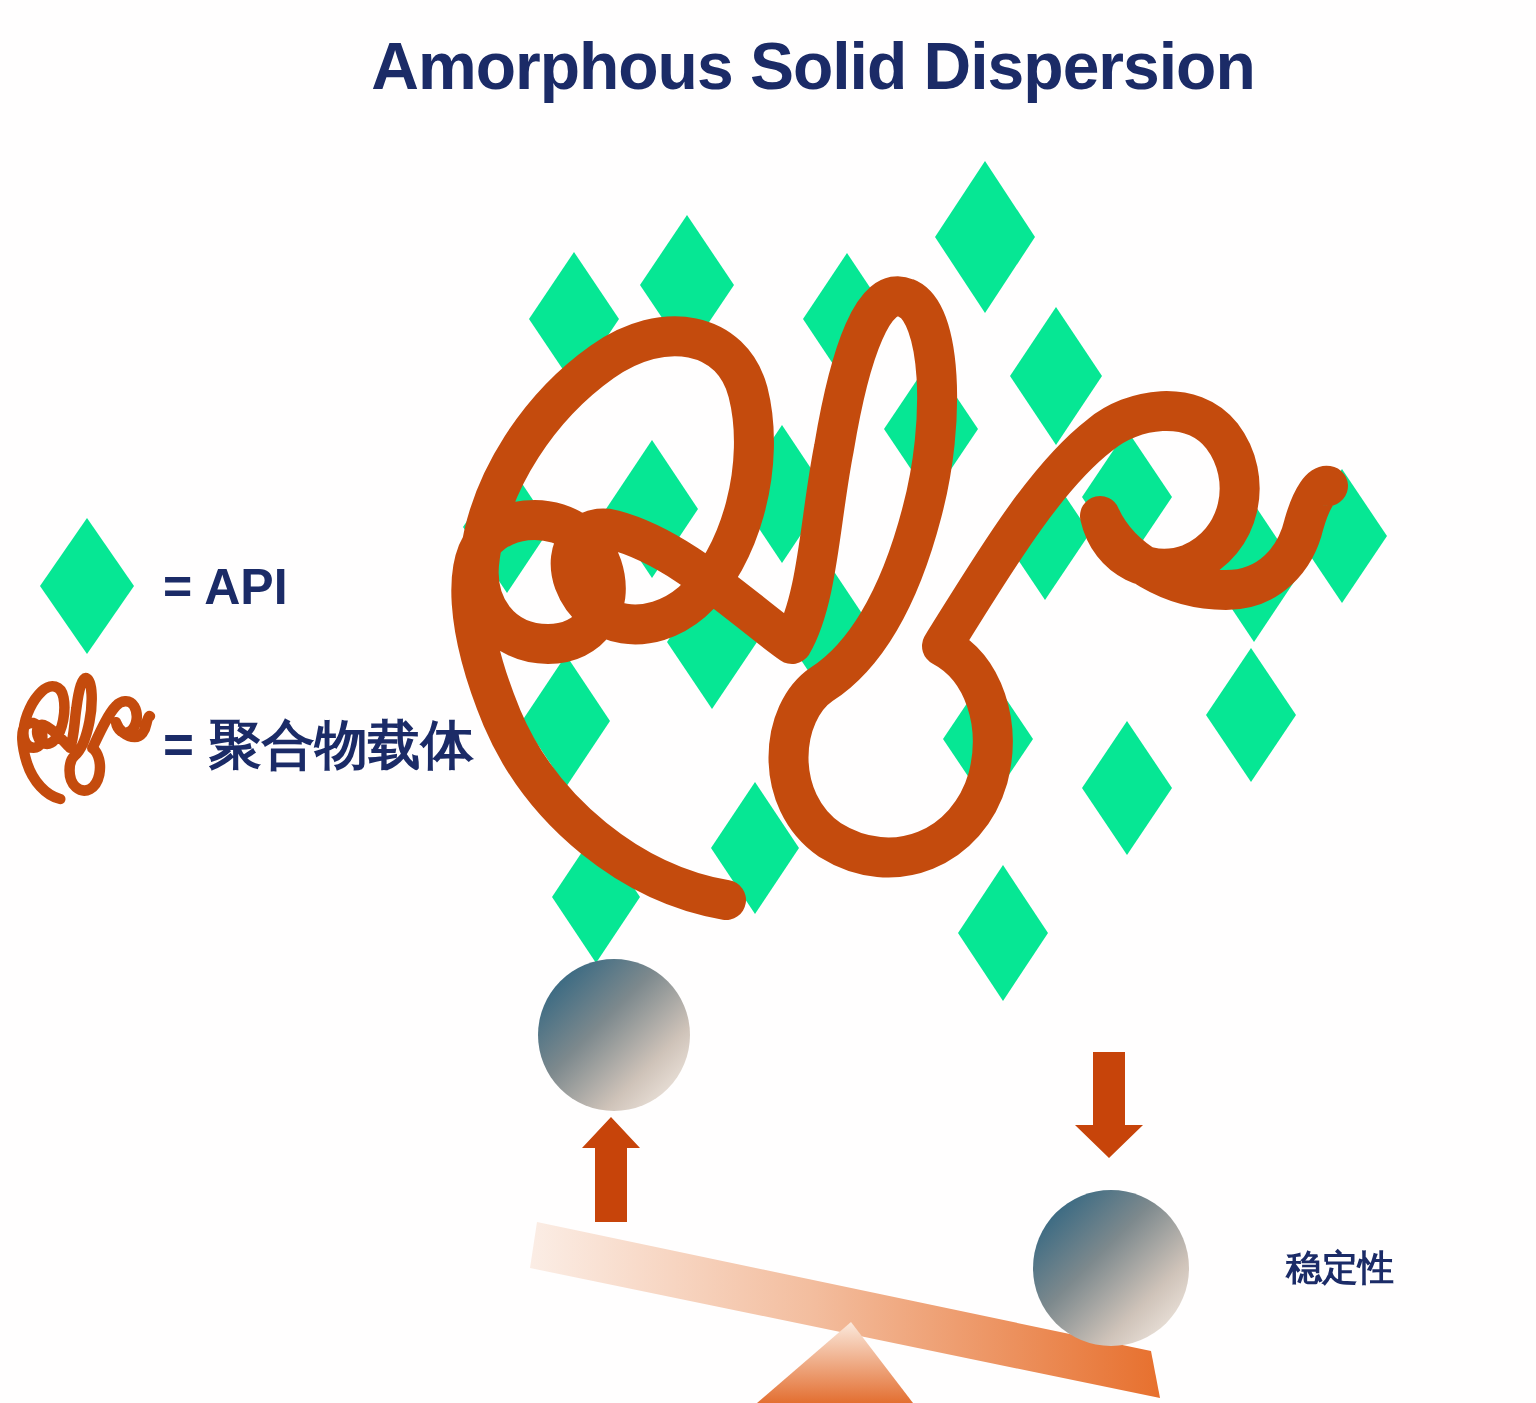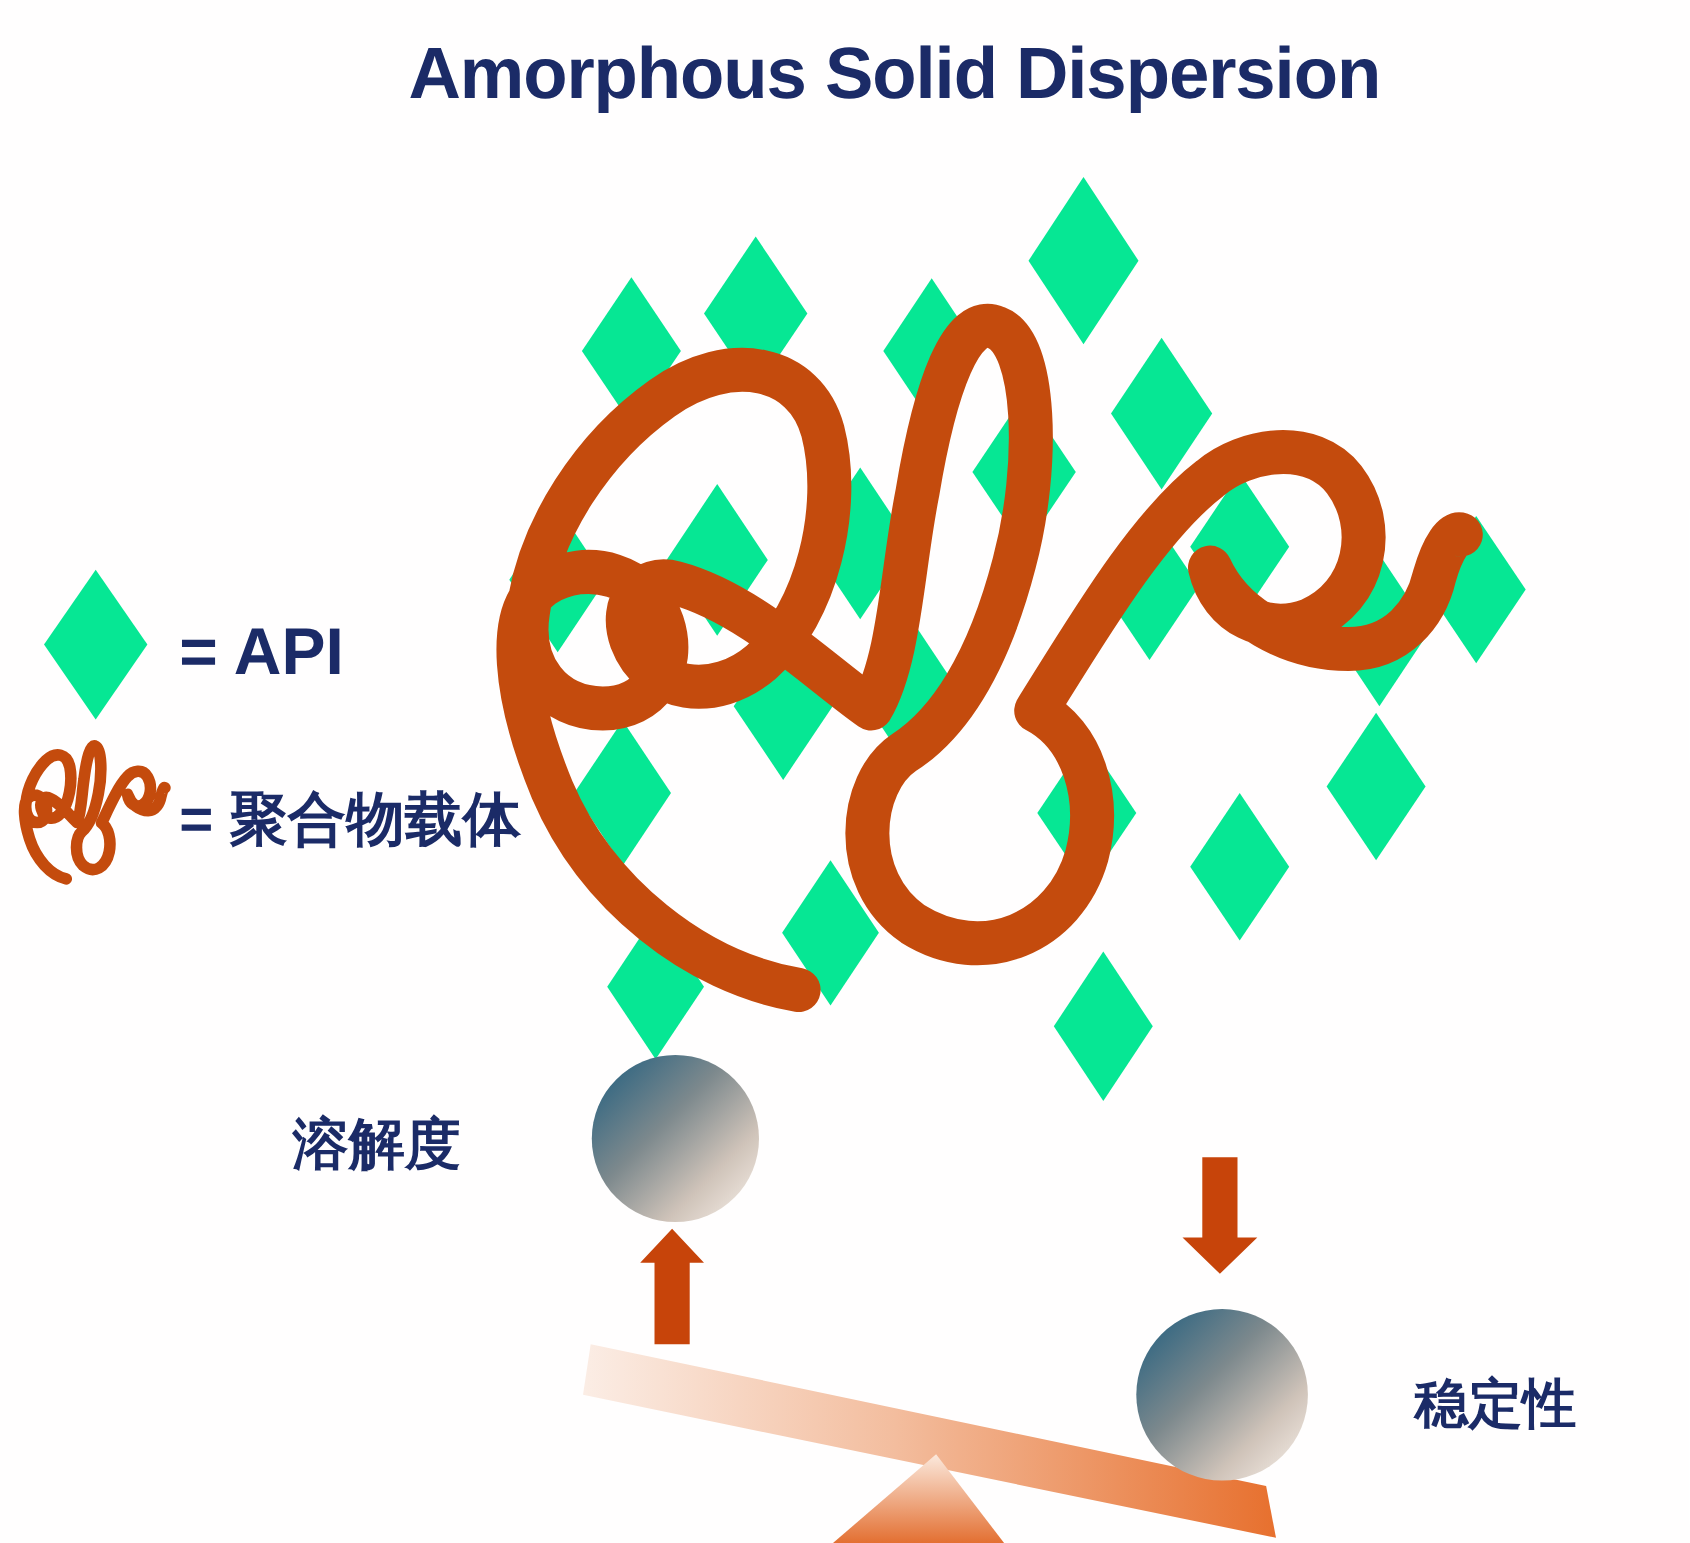--- a/index.html
+++ b/index.html
@@ -29,24 +29,24 @@
   .gfx{position:absolute;left:0;top:0;width:1536px;height:1403px;}
   .diamond{fill:var(--api-green);}
   .polymer{fill:none;stroke:var(--polymer-orange);stroke-linecap:round;stroke-linejoin:round;}
   .arrow{fill:var(--arrow-orange);}
   .txt{position:absolute;color:var(--navy);white-space:nowrap;}
   .title{
     left:90px;top:28px;width:1446px;
     text-align:center;
     font-size:66px;font-weight:800;letter-spacing:-1px;
   }
-  .legend-label-1{left:163px;top:558px;font-size:60px;font-weight:600;}
+  .legend-label-1{left:163px;top:558px;font-size:50px;font-weight:600;}
   .legend-label-2{left:163px;top:710px;font-size:53px;font-weight:700;}
   .balance-label-left{left:266px;top:1006px;font-size:51px;font-weight:700;}
-  .balance-label-right{left:1286px;top:1244px;font-size:49px;font-weight:700;}
+  .balance-label-right{left:1286px;top:1244px;font-size:36px;font-weight:700;}
 </style>
 </head>
 <body>
 
 <div class="stage">
 
   <svg class="gfx" viewBox="0 0 1536 1403" aria-hidden="true">
     <defs>
       <linearGradient id="sphereGrad" x1="0" y1="0" x2="1" y2="1">
         <stop offset="0" style="stop-color:var(--sphere-dark)"></stop>
@@ -155,15 +155,14 @@
     <circle cx="614" cy="1035" r="76" fill="url(#sphereGrad)"></circle>
     <polygon class="arrow" points="611,1117 640,1148 627,1148 627,1222 595,1222 595,1148 582,1148"></polygon>
 
     <polygon class="arrow" points="1093,1052 1125,1052 1125,1125 1143,1125 1109,1158 1075,1125 1093,1125"></polygon>
     <circle cx="1111" cy="1268" r="78" fill="url(#sphereGrad)"></circle>
   </svg>
 
   <div class="txt title">Amorphous Solid Dispersion</div>
   <div class="txt legend-label-1">= API</div>
   <div class="txt legend-label-2">= 聚合物载体</div>
-  <div class="txt balance-label-left">溶解度</div>
   <div class="txt balance-label-right">稳定性</div>
 </div>
 
 </body></html>

